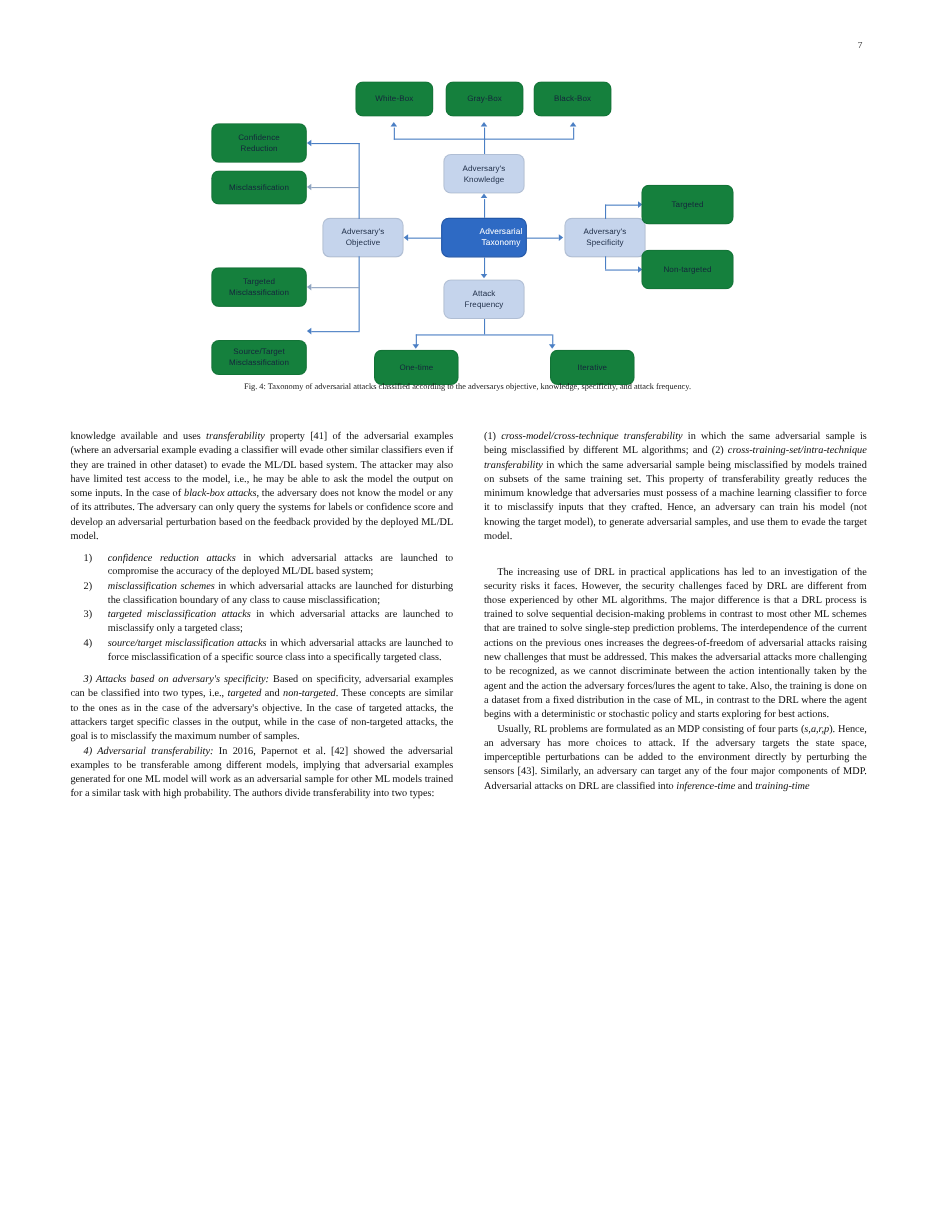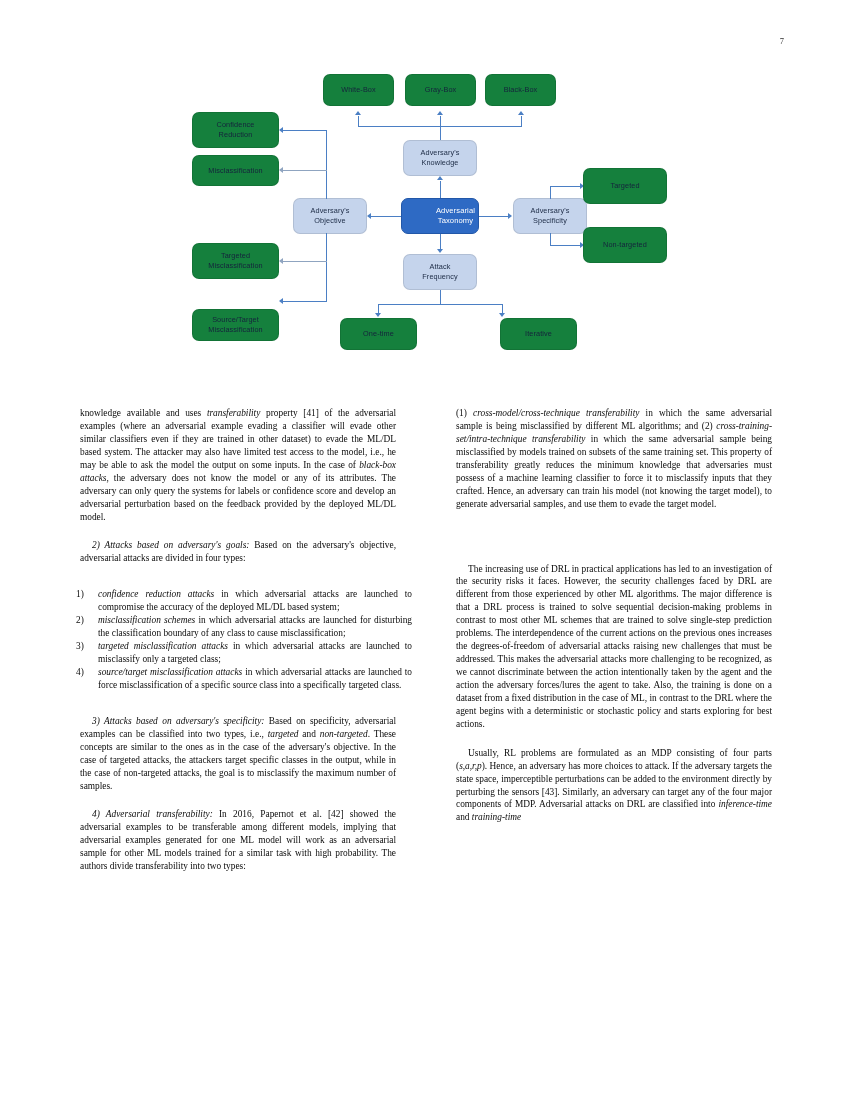--- a/index.html
+++ b/index.html
@@ -136,21 +136,21 @@
     width: 348px;
     font-size: 9.35px;
     line-height: 1.385;
     text-align: justify;
     color: #0b0b0b;
   }
   .col.left  { left: 0; }
   .col.right { left: 376px; }
 
   p.para {
-    margin: 16px;
+    margin: 0;
     text-indent: 12px;
     text-align: justify;
     hyphens: none;
   }
   p.para.noindent { text-indent: 0; }
 
   .it { font-style: italic; }
 
   
   ol.numlist {
@@ -320,29 +320,29 @@
 
       <div class="node med" style="left:160px; top:258px; width:77px; height:32px;text-align:center;">
         <span>One-time</span>
       </div>
       <div class="node med" style="left:284px; top:258px; width:77px; height:32px;margin-left:36px;">
         <span>Iterative</span>
       </div>
 
     </div>
 
+    <div class="fig-caption">Fig. 4: Taxonomy of adversarial attacks classified according to the adversarys objective, knowledge, specificity, and attack frequency.</div>
   </div>
 
   <div class="columns">
 
     <div class="col left">
 
       <p class="para noindent"><span>knowledge available and uses </span><span class="it">transferability</span><span> property [41] of the adversarial examples (where an adversarial example evading a classifier will evade other similar classifiers even if they are trained in other dataset) to evade the ML/DL based system. The attacker may also have limited test access to the model, i.e., he may be able to ask the model the output on some inputs. In the case of </span><span class="it">black-box attacks</span><span>, the adversary does not know the model or any of its attributes. The adversary can only query the systems for labels or confidence score and develop an adversarial perturbation based on the feedback provided by the deployed ML/DL model.</span></p>
 
-      <p class="para"><span class="it">2) Attacks based on adversary's goals:</span><span> Based on the adversary's objective, adversarial attacks are divided in four types:</span></p>
 
       <div class="gap-sm"></div>
 
       <ol class="numlist">
         <li>
           <span class="marker">1)</span><span class="it">confidence reduction attacks</span><span> in which adversarial attacks are launched to compromise the accuracy of the deployed ML/DL based system;</span>
         </li>
         <li>
           <span class="marker">2)</span><span class="it">misclassification schemes</span><span> in which adversarial attacks are launched for disturbing the classification boundary of any class to cause misclassification;</span>
         </li>

